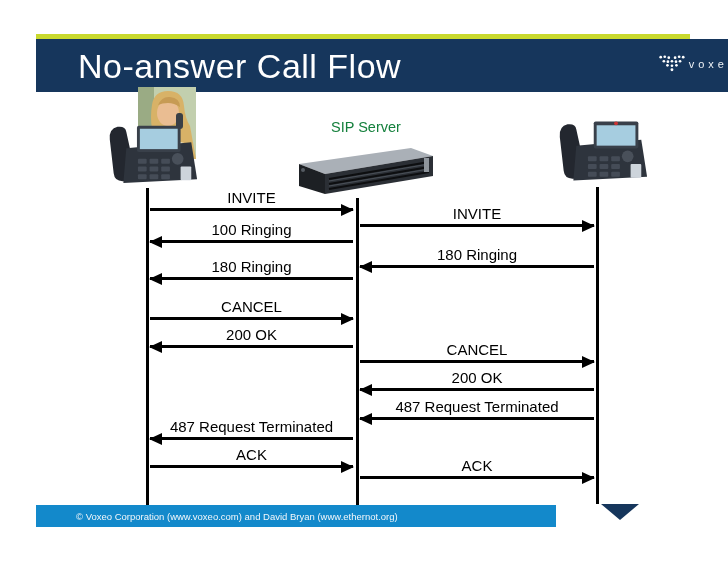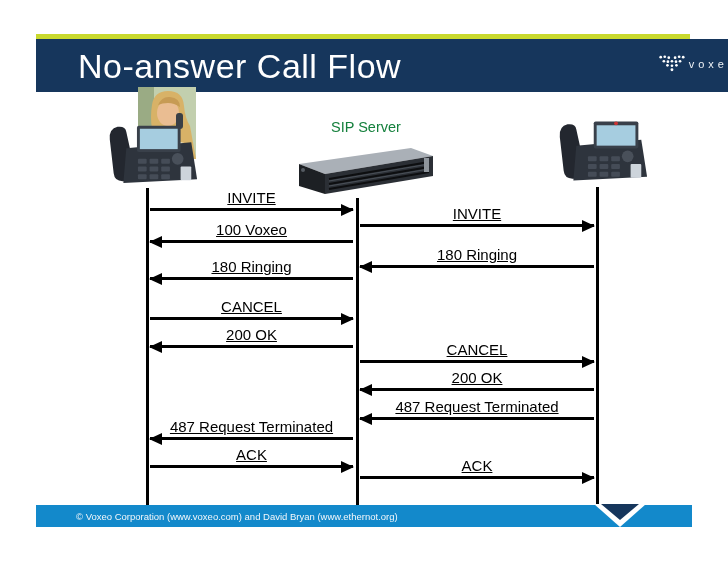--- a/index.html
+++ b/index.html
@@ -33,28 +33,28 @@
   
   .lifeline{position:absolute;width:3px;background:var(--ink);z-index:1;}
   .lifeline.caller{left:146px;top:188px;height:317px;}
   .lifeline.proxy{left:356px;top:198px;height:307px;}
   .lifeline.callee{left:596px;top:187px;height:318px;}
   
   .msg{position:absolute;height:21px;z-index:2;}
   .msg-col-left{left:150px;width:203px;}
   .msg-col-right{left:360px;width:234px;}
   .msg-label{position:absolute;left:0;right:0;bottom:6px;text-align:center;
-    font-size:15px;line-height:1;color:var(--ink);white-space:nowrap;text-decoration:underline;}
+    font-size:15px;line-height:1;color:var(--ink);white-space:nowrap;}
   .msg-line{position:absolute;left:0;right:0;bottom:0;height:3px;background:var(--ink);}
   .arrow-head{position:absolute;bottom:-5px;width:0;height:0;
     border-top:6px solid transparent;border-bottom:6px solid transparent;}
   .dir-right .arrow-head{right:-1px;border-left:13px solid var(--ink);}
   .dir-left  .arrow-head{left:-1px;border-right:13px solid var(--ink);}
   
-  .footer-bar{position:absolute;left:36px;top:505px;width:656px;height:22px;background:var(--blue);z-index:1;}
+  .footer-bar{position:absolute;left:36px;top:505px;width:520px;height:22px;background:var(--blue);z-index:1;}
   .footer-text{position:absolute;left:40px;top:0;height:22px;line-height:23px;color:#f2f7fb;font-size:9.5px;white-space:nowrap;}
   .chevron-notch{position:absolute;left:594px;top:504px;width:52px;height:23px;background:#ffffff;
     clip-path:polygon(0 0,100% 0,50% 100%);z-index:2;}
   .chevron-v{position:absolute;left:601px;top:504px;width:38px;height:16px;background:var(--navy);
     clip-path:polygon(0 0,100% 0,50% 100%);z-index:3;}
 </style>
 </head>
 <body>
 
 <div class="slide">
@@ -166,21 +166,21 @@
   <div class="lifeline caller"></div>
   <div class="lifeline proxy"></div>
   <div class="lifeline callee"></div>
 
   <div class="msg msg-col-left dir-right" style="top:190px">
     <span class="msg-label">INVITE</span>
     <div class="msg-line"></div>
     <i class="arrow-head"></i>
   </div>
   <div class="msg msg-col-left dir-left" style="top:222px">
-    <span class="msg-label">100 Voxeo</span>
+    <span class="msg-label">100 Ringing</span>
     <div class="msg-line"></div>
     <i class="arrow-head"></i>
   </div>
   <div class="msg msg-col-left dir-left" style="top:259px">
     <span class="msg-label">180 Ringing</span>
     <div class="msg-line"></div>
     <i class="arrow-head"></i>
   </div>
   <div class="msg msg-col-left dir-right" style="top:299px">
     <span class="msg-label">CANCEL</span>

